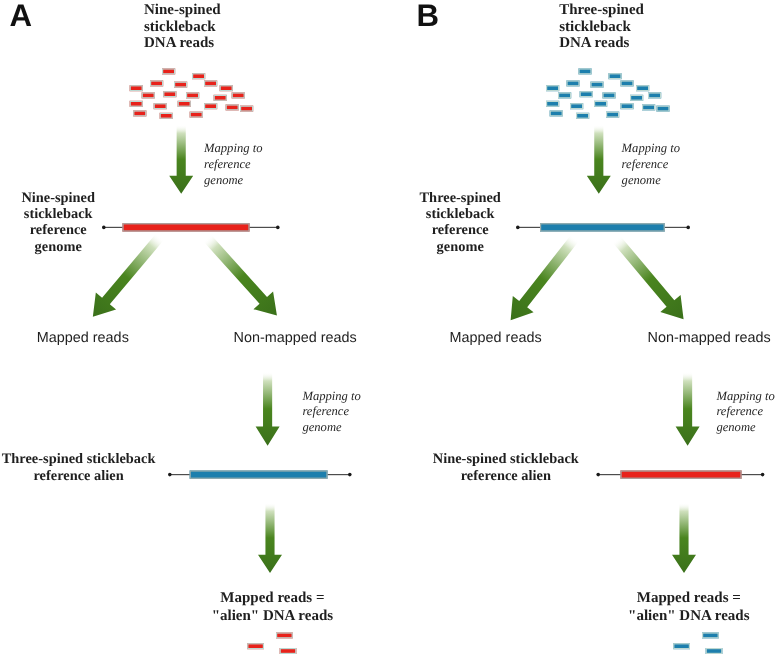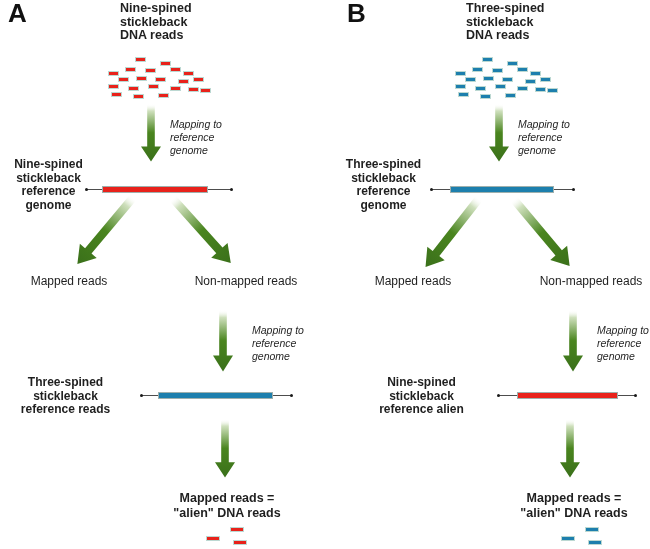--- a/index.html
+++ b/index.html
@@ -1,20 +1,20 @@
 <!DOCTYPE html>
 <html style="--nine-spined-red: #e8221b; --three-spined-blue: #1d7fad; --arrow-green-dark: #3f7c1b; --arrow-green-light: #cfe0bd; --read-border: #bcd8d2; --genome-line: #4d4d4d; --text: #1f1f1f;"><head>
 <meta charset="utf-8">
 <style>
   html,body{margin:0;padding:0;background:#ffffff;}
   #canvas{
     position:relative;width:650px;height:549px;background:#ffffff;overflow:hidden;
     font-family:"Liberation Sans","DejaVu Sans",sans-serif;color:#1f1f1f;
   }
-  .ml{white-space:pre-line;}
+  .ml{white-space:pre-line;font-family:Liberation Serif, serif;}
   .panel-letter{position:absolute;font-size:26px;font-weight:700;line-height:26px;color:#111;}
   .title{position:absolute;font-size:12.5px;font-weight:700;line-height:13.5px;text-align:left;}
   .ref-label{position:absolute;font-size:12px;font-weight:700;line-height:13.5px;text-align:center;}
   .map-label{position:absolute;font-size:10.5px;font-style:italic;line-height:13px;text-align:left;color:#262626;}
   .reads-label{position:absolute;font-size:12px;font-weight:400;text-align:center;}
   .result-label{position:absolute;font-size:12.5px;font-weight:700;line-height:15px;text-align:center;}
   .reads-cloud,.result-reads{position:absolute;}
   .read{position:absolute;border:1px solid var(--read-border,#bcd8d2);}
   .reads-cloud .read{width:9px;height:3px;}
   .result-reads .read{width:12px;height:3px;}
@@ -151,21 +151,21 @@
 reference
 genome</div>
 
     <div class="genome" id="a-genome2">
       <span class="gline"></span>
       <span class="gdot l"></span>
       <span class="gdot r"></span>
       <span class="gbar" style="background: rgb(29, 127, 173);"></span>
     </div>
     <div class="ref-label ml" id="a-reflabel2">Three-spined stickleback
-reference reads</div>
+reference alien</div>
 
     <svg class="arrow" id="a-arrow3" width="22" height="59" viewBox="0 0 22 60" preserveAspectRatio="none">
       <path d="M7.2,0 L14.8,0 L14.8,44 L21,44 L11,59.5 L1,44 L7.2,44 Z" fill="url(#agrad)"></path>
     </svg>
 
     <div class="result-label ml" id="a-result">Mapped reads =
 "alien" DNA reads</div>
     <div class="result-reads" id="a-resultreads">
         <div class="read" style="left: 24px; top: 0px; background: rgb(232, 34, 27);"></div>
         <div class="read" style="left: 0px; top: 9px; background: rgb(232, 34, 27);"></div>

